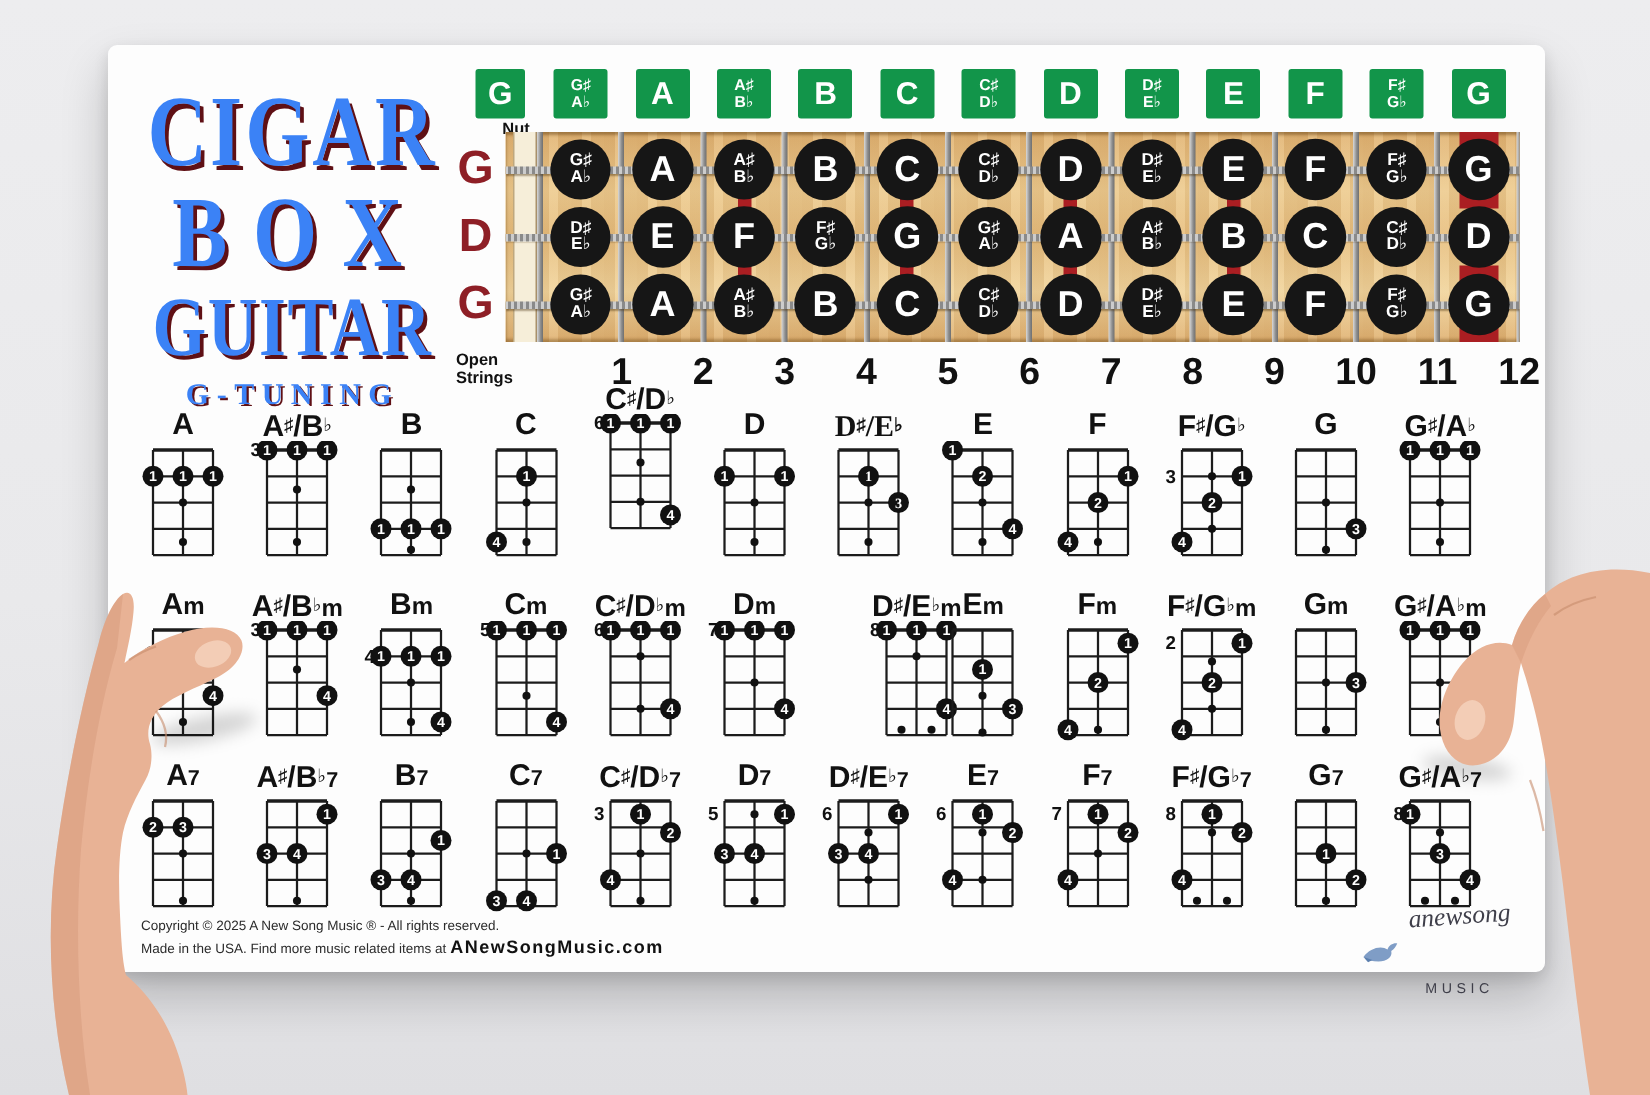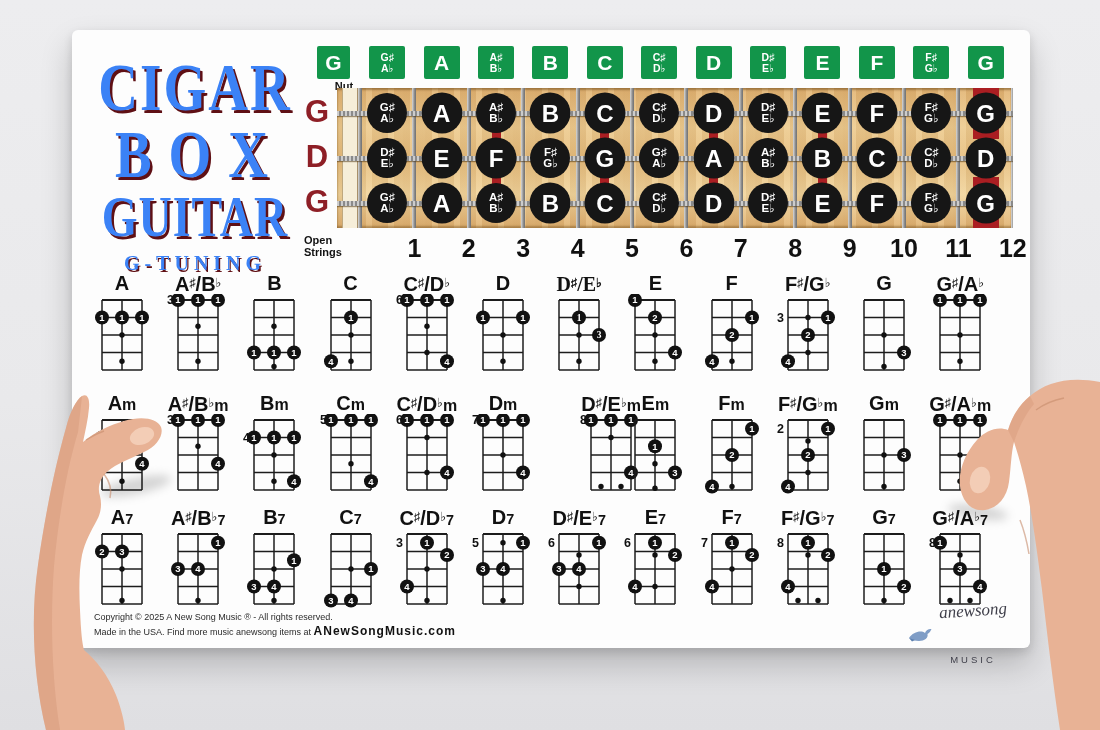--- a/index.html
+++ b/index.html
@@ -379,21 +379,21 @@
               <line x1="35" y1="6" x2="35" y2="76" stroke="#1c1c1c" stroke-width="1.5"></line>
               <line x1="55" y1="6" x2="55" y2="76" stroke="#1c1c1c" stroke-width="1.5"></line>
               <circle cx="35" cy="41.0" r="2.7" fill="#111"></circle>
               <circle cx="35" cy="67.3" r="2.7" fill="#111"></circle>
               <circle cx="35" cy="23.5" r="7" fill="#111"></circle>
               <text x="35" y="26.9" text-anchor="middle" font-size="9.5" font-weight="bold" fill="#fff">1</text>
               <circle cx="15" cy="67.3" r="7" fill="#111"></circle>
               <text x="15" y="70.7" text-anchor="middle" font-size="9.5" font-weight="bold" fill="#fff">4</text>
             </svg></div>
         </div>
-        <div class="chord-cell" style="left: 316.8px; top: 242px;">
+        <div class="chord-cell" style="left: 316.8px; top: 224px;">
           <div class="chord-name">C<span class="accg">♯</span>/D<span class="accg">♭</span></div>
           <div><svg width="70" height="84" viewBox="0 0 70 84">
               <line x1="15" y1="6" x2="55" y2="6" stroke="#1c1c1c" stroke-width="2.2"></line>
               <line x1="15" y1="23.5" x2="55" y2="23.5" stroke="#1c1c1c" stroke-width="1.5"></line>
               <line x1="15" y1="41" x2="55" y2="41" stroke="#1c1c1c" stroke-width="1.5"></line>
               <line x1="15" y1="58.5" x2="55" y2="58.5" stroke="#1c1c1c" stroke-width="1.5"></line>
               <line x1="15" y1="76" x2="55" y2="76" stroke="#1c1c1c" stroke-width="1.5"></line>
               <line x1="15" y1="6" x2="15" y2="76" stroke="#1c1c1c" stroke-width="1.5"></line>
               <line x1="35" y1="6" x2="35" y2="76" stroke="#1c1c1c" stroke-width="1.5"></line>
               <line x1="55" y1="6" x2="55" y2="76" stroke="#1c1c1c" stroke-width="1.5"></line>
@@ -1062,21 +1062,21 @@
               <circle cx="35" cy="41.0" r="7" fill="#111"></circle>
               <text x="35" y="44.4" text-anchor="middle" font-size="9.5" font-weight="bold" fill="#fff">3</text>
               <circle cx="55" cy="58.5" r="7" fill="#111"></circle>
               <text x="55" y="61.9" text-anchor="middle" font-size="9.5" font-weight="bold" fill="#fff">4</text>
             </svg></div>
         </div>
       </div>
 
     <div class="footer-line f1">Copyright © 2025 A New Song Music ® - All rights reserved.</div>
     <div class="footer-line f2">
-      <span>Made in the USA. Find more music anewsong items at </span><span class="site">ANewSongMusic.com</span>
+      <span>Made in the USA. Find more music related items at </span><span class="site">ANewSongMusic.com</span>
     </div>
 
     <div class="logo">
       <svg width="26" height="20" viewBox="0 0 26 20">
         <path d="M1,13 C5,7 13,5 17,8 C18,5 21,3.5 23.5,4 C22.5,6 21.5,8 19.5,9 C20.5,13 16.5,16 11,16 C7,16 3.5,15 1,13 Z" fill="#7f9dc6"></path>
         <path d="M1,13 L7,15 L4,16.5 Z" fill="#5b7fae"></path>
       </svg>
       <div>
         <div class="logo-script">anewsong</div>
         <div class="logo-caps">MUSIC</div>

